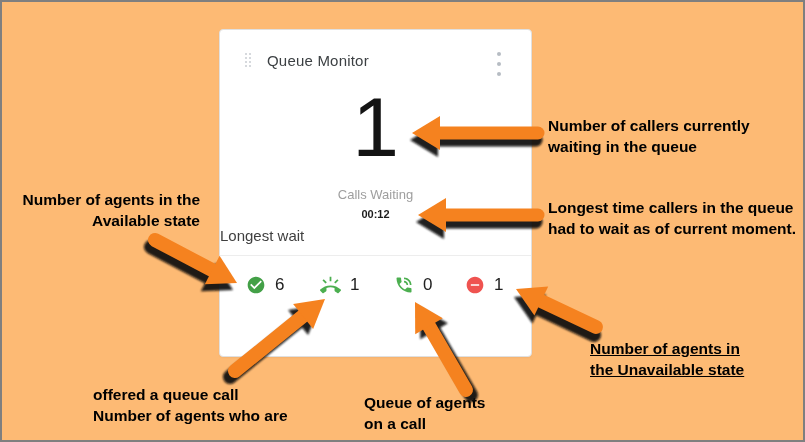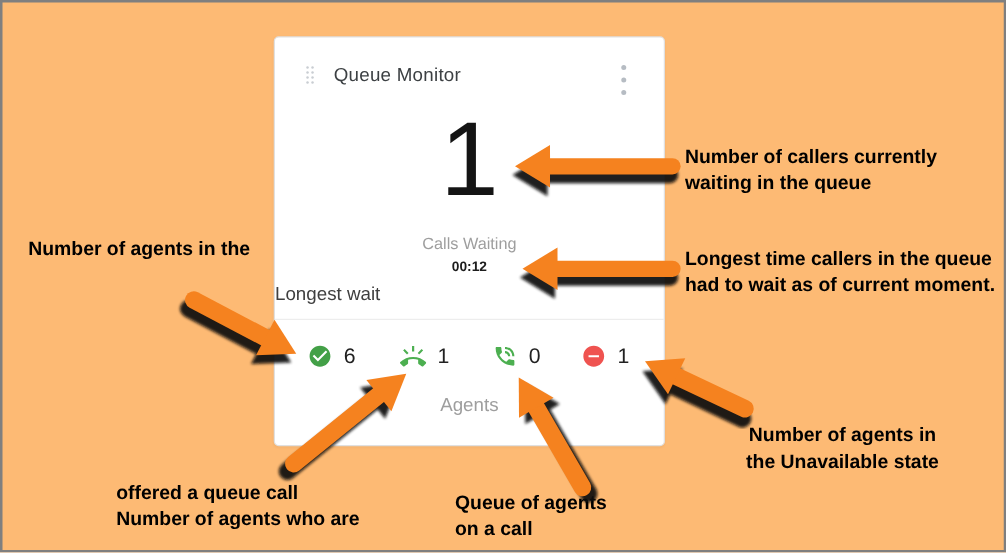--- a/index.html
+++ b/index.html
@@ -68,21 +68,21 @@
   
   .ann{
     position:absolute;font-size:15.5px;font-weight:bold;color:#000;
     line-height:21px;
   }
   .ann-callers{left:546px;top:113px;width:215px;text-align:left;}
   .ann-longest{left:546px;top:195px;width:260px;text-align:left;}
   .ann-available{left:18px;top:187px;width:180px;text-align:right;}
   .ann-offered{left:91px;top:382px;width:210px;text-align:left;}
   .ann-oncall{left:362px;top:390px;width:150px;text-align:left;}
-  .ann-unavailable{left:588px;top:336px;width:168px;text-align:center;}
+  .ann-unavailable{left:588px;top:336px;width:168px;text-align:left;text-decoration:underline;}
 
   .arrow-overlay{
     position:absolute;left:0;top:0;width:805px;height:442px;pointer-events:none;
   }
 </style>
 </head>
 <body>
 
 <div class="frame">
 
@@ -146,35 +146,35 @@
 
     <div class="stat stat-4">
       <span>
         <svg width="20" height="20" viewBox="0 0 24 24">
           <path fill="#EF5350" d="M12 2C6.48 2 2 6.48 2 12s4.48 10 10 10 10-4.48 10-10S17.52 2 12 2zm5 11H7v-2h10v2z"></path>
         </svg>
       </span>
       <span class="cnt">1</span>
     </div>
 
-    <div class="agents-label">Agents</div>
   </div>
 
   <div class="ann ann-callers">
     <div>Number of callers currently</div>
     <div>waiting in the queue</div>
   </div>
 
   <div class="ann ann-longest">
     <div>Longest time callers in the queue</div>
     <div>had to wait as of current moment.</div>
   </div>
 
   <div class="ann ann-available">
     <div>Number of agents in the</div>
+    <div>Available state</div>
   </div>
 
   <div class="ann ann-offered">
     <div>offered a queue call</div>
     <div>Number of agents who are</div>
   </div>
 
   <div class="ann ann-oncall">
     <div>Queue of agents</div>
     <div>on a call</div>

